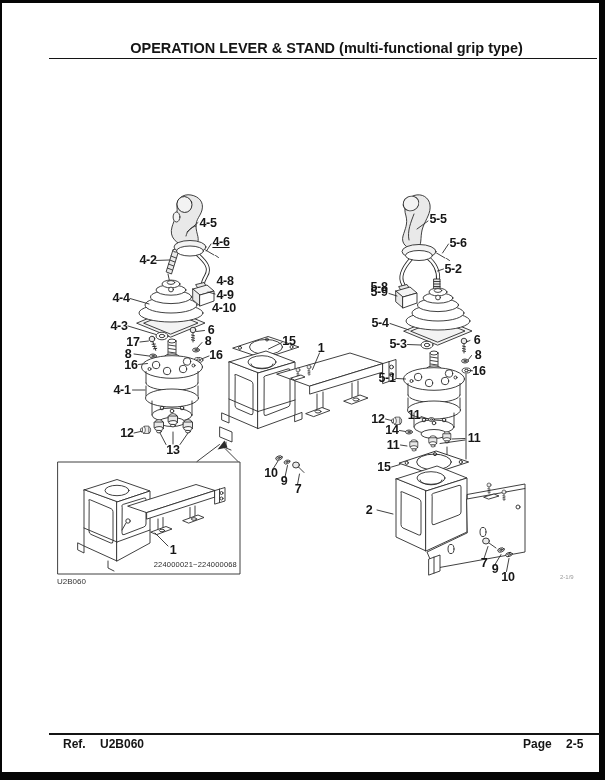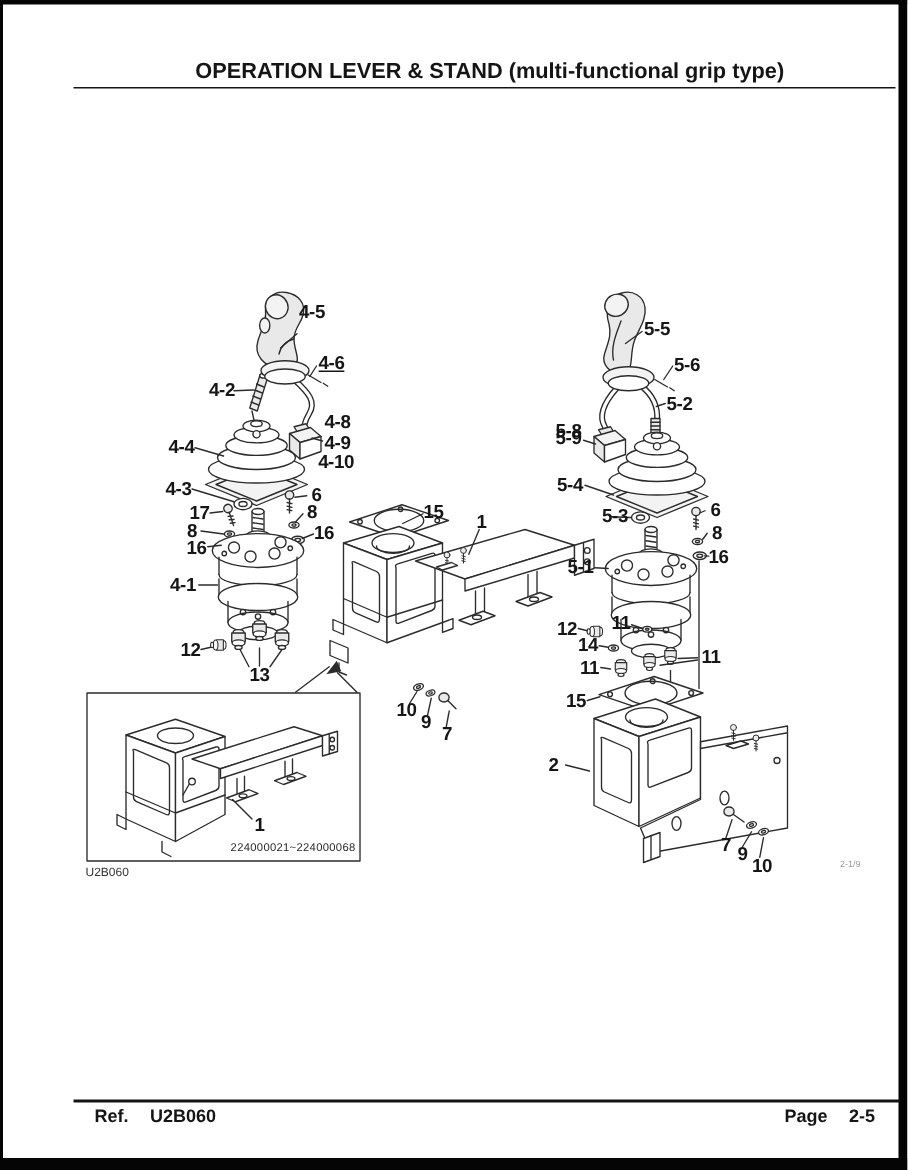--- a/index.html
+++ b/index.html
@@ -315,21 +315,21 @@
       <path d="M465,438.5 L452,439 M465,440 L440,443.5" class="ln"></path>
       <path d="M391.5,467 L400,464.5" class="ln"></path>
       <path d="M377,510 L393,514" class="ln"></path>
       <path d="M484,558.5 L488,546.5" class="ln"></path>
       <path d="M495,564.5 L501,554.5" class="ln"></path>
       <path d="M506.5,571.5 L509,558.5" class="ln"></path>
     </g>
   </svg>
 
   <div class="callout-layer">
-      <span class="callout" style="left: 208px; top: 208px;">4-5</span>
+      <span class="callout" style="left: 208px; top: 223px;">4-5</span>
       <span class="callout" style="left: 221px; top: 242px; text-decoration: underline;">4-6</span>
       <span class="callout" style="left: 148px; top: 260px;">4-2</span>
       <span class="callout" style="left: 225px; top: 281px;">4-8</span>
       <span class="callout" style="left: 225px; top: 295px;">4-9</span>
       <span class="callout" style="left: 224px; top: 308px;">4-10</span>
       <span class="callout" style="left: 121px; top: 298px;">4-4</span>
       <span class="callout" style="left: 119px; top: 326px;">4-3</span>
       <span class="callout" style="left: 211px; top: 330px;">6</span>
       <span class="callout" style="left: 133px; top: 342px;">17</span>
       <span class="callout" style="left: 128px; top: 354px;">8</span>
@@ -343,21 +343,21 @@
       <span class="callout" style="left: 321px; top: 348px;">1</span>
       <span class="callout" style="left: 271px; top: 473px;">10</span>
       <span class="callout" style="left: 284px; top: 481px;">9</span>
       <span class="callout" style="left: 298px; top: 489px;">7</span>
       <span class="callout" style="left: 438px; top: 219px;">5-5</span>
       <span class="callout" style="left: 458px; top: 243px;">5-6</span>
       <span class="callout" style="left: 453px; top: 269px;">5-2</span>
       <span class="callout" style="left: 379px; top: 287px;">5-8</span>
       <span class="callout" style="left: 379px; top: 292px;">5-9</span>
       <span class="callout" style="left: 380px; top: 323px;">5-4</span>
-      <span class="callout" style="left: 410px; top: 344px;">5-3</span>
+      <span class="callout" style="left: 398px; top: 344px;">5-3</span>
       <span class="callout" style="left: 477px; top: 340px;">6</span>
       <span class="callout" style="left: 478px; top: 355px;">8</span>
       <span class="callout" style="left: 479px; top: 371px;">16</span>
       <span class="callout" style="left: 387px; top: 378px;">5-1</span>
       <span class="callout" style="left: 378px; top: 419px;">12</span>
       <span class="callout" style="left: 414px; top: 415px;">11</span>
       <span class="callout" style="left: 392px; top: 430px;">14</span>
       <span class="callout" style="left: 393px; top: 445px;">11</span>
       <span class="callout" style="left: 474px; top: 438px;">11</span>
       <span class="callout" style="left: 384px; top: 467px;">15</span>

